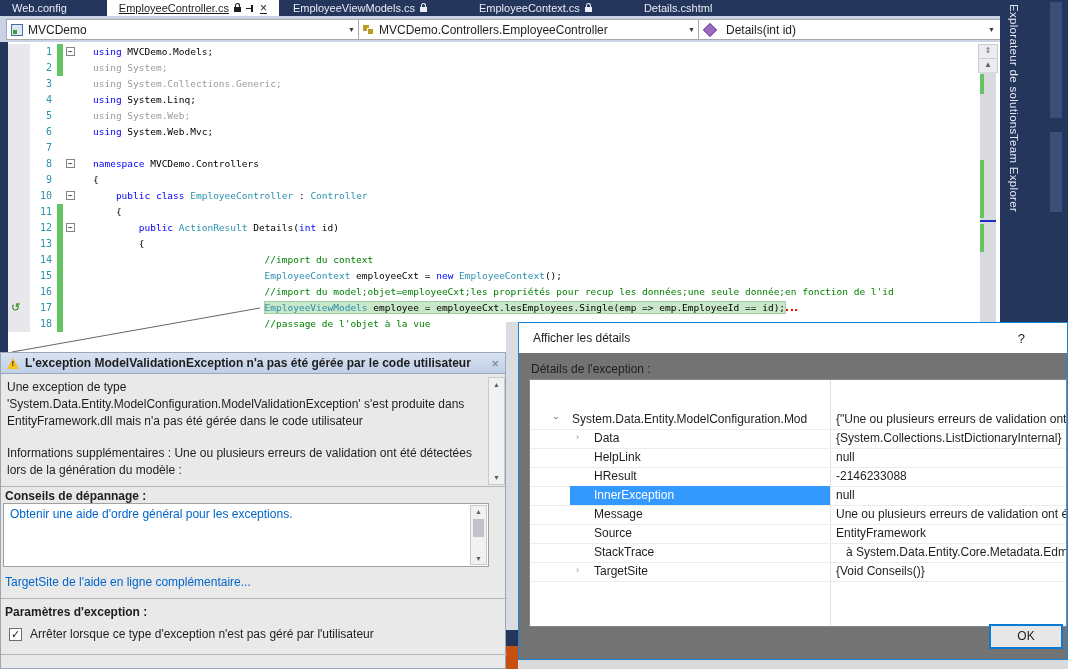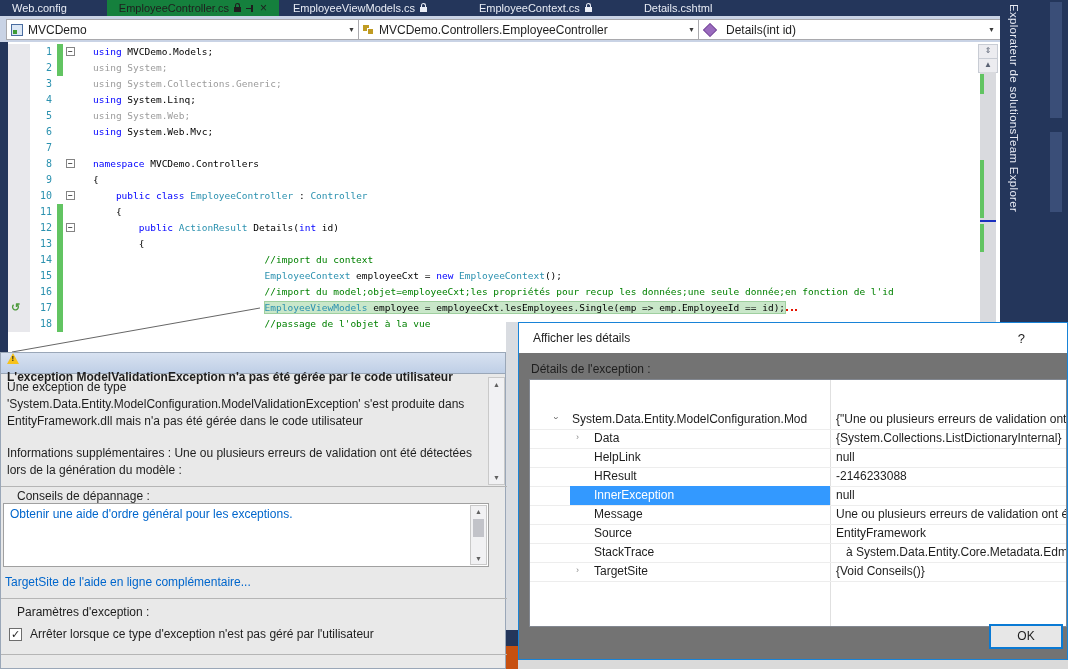--- a/index.html
+++ b/index.html
@@ -1,21 +1,21 @@
 <!DOCTYPE html>
 <html><head>
 <meta charset="utf-8">
 <style>
   html,body{margin:0;padding:0;background:#9aa0a8;font-family:"Liberation Sans",sans-serif;}
   #root{position:relative;width:1068px;height:669px;overflow:hidden;background:#fff;margin:0 auto;}
   
   #tabbar{position:absolute;left:0;top:0;width:1000px;height:16px;background:#24365b;display:flex;align-items:stretch;}
   .tab{display:flex;align-items:center;gap:5px;padding:0 12px;font-size:11px;color:#e8ecf5;white-space:nowrap;cursor:default;}
   .tab.inactive{margin-right:28px;}
-  .tab.active{background:#15803d;color:#1e1e1e;margin-right:2px;}
+  .tab.active{background:#ffffff;color:#1e1e1e;margin-right:2px;text-decoration:underline;}
   .tab-x{font-size:12px;line-height:10px;}
   .lock{position:relative;width:7px;height:5px;background:currentColor;margin-top:3px;display:inline-block;}
   .lock::before{content:'';position:absolute;top:-4px;left:1px;width:3px;height:3px;border:1.4px solid currentColor;border-bottom:none;border-radius:3px 3px 0 0;}
   .pin{position:relative;width:9px;height:9px;display:inline-block;}
   .pin::before{content:'';position:absolute;left:0;top:4px;width:5px;height:1.6px;background:currentColor;}
   .pin::after{content:'';position:absolute;left:5px;top:1px;width:2.4px;height:7px;background:currentColor;}
   #tab-overflow{position:absolute;right:6px;top:3px;color:#cfd6e4;font-size:8px;}
   
   #navbar{position:absolute;left:0;top:16px;width:1000px;height:26px;background:#c9d3e5;border-bottom:1px solid #aab4c8;}
   .combo{position:absolute;top:3px;height:19px;background:#fff;border:1px solid #a9a9ad;display:flex;align-items:center;font-size:12px;color:#1e1e1e;padding:0 4px;gap:5px;}
@@ -51,30 +51,30 @@
   #sb-caret{position:absolute;left:980px;top:220px;width:16px;height:2px;background:#1a2fbf;}
   
   #vstrip{position:absolute;left:1000px;top:0;width:68px;height:661px;background:#24365b;}
   .vtab{position:absolute;left:8px;writing-mode:vertical-rl;font-size:11.5px;color:#e6e9f2;letter-spacing:.3px;cursor:default;}
   .vbar{position:absolute;left:50px;width:12px;background:#3a4e78;}
   #below-strip{position:absolute;left:1000px;top:661px;width:68px;height:8px;background:#d8d8d8;}
   
   #callout{position:absolute;left:0;top:0;pointer-events:none;}
   
   #exc{position:absolute;left:0;top:352px;width:506px;height:317px;background:#e9e9e9;border:1px solid #9aa7b8;box-sizing:border-box;font-size:12px;color:#1e1e1e;}
-  #exc-title{position:absolute;left:0;top:0;right:0;height:20px;background:linear-gradient(#d8e2f1,#bfcfe6);border-bottom:1px solid #9aa7b8;display:flex;align-items:flex-start;gap:6px;padding:0 6px;font-weight:bold;font-size:12px;flex-direction:column;}
+  #exc-title{position:absolute;left:0;top:0;right:0;height:20px;background:linear-gradient(#d8e2f1,#bfcfe6);border-bottom:1px solid #9aa7b8;display:flex;align-items:center;gap:6px;padding:0 6px;font-weight:bold;font-size:12px;}
   .warn{width:0;height:0;border-left:6px solid transparent;border-right:6px solid transparent;border-bottom:11px solid #f6c21c;position:relative;flex:none;}
   .warn::after{content:'!';position:absolute;left:-1.5px;top:1px;font-size:8px;font-weight:bold;color:#1e1e1e;}
   #exc-x{margin-left:auto;font-weight:normal;color:#6a7484;font-size:13px;}
   #exc-body{position:absolute;left:0;top:20px;width:487px;height:112px;padding:6px 10px 0 6px;box-sizing:border-box;line-height:17px;}
   .vsb{position:absolute;width:17px;background:#f1f1f3;border:1px solid #c9c9c9;box-sizing:border-box;}
   .vsb .a{position:absolute;left:0;width:100%;text-align:center;font-size:7px;color:#606060;}
   .vsb .thumb{position:absolute;left:2px;width:11px;background:#c2c3c9;}
   .exc-sep{position:absolute;left:0;width:506px;border-top:1px solid #b5b5b5;}
-  .exc-h{position:absolute;left:16px;font-weight:normal;}
+  .exc-h{position:absolute;left:4px;font-weight:bold;}
   .link{color:#0066cc;cursor:pointer;}
   #tips-box{position:absolute;left:2px;top:150px;width:486px;height:64px;background:#fff;border:1px solid #a0a0a0;box-sizing:border-box;padding:3px 24px 0 6px;}
   #search-link{position:absolute;left:4px;top:222px;}
   #exc-check-row{position:absolute;left:8px;top:274px;display:flex;align-items:center;gap:8px;}
   #exc-checkbox{width:13px;height:13px;background:#fff;border:1px solid #6d6d6d;box-sizing:border-box;font-size:11px;line-height:11px;text-align:center;color:#1e1e1e;}
   
   .sliver{position:absolute;}
   
   #dlg{position:absolute;left:518px;top:322px;width:550px;height:338px;background:#737373;border:1px solid #1883d7;box-sizing:border-box;font-size:12px;color:#1e1e1e;}
   #dlg-title{position:absolute;left:0;top:0;right:0;height:30px;background:#fff;display:flex;align-items:center;padding:0 14px;}

